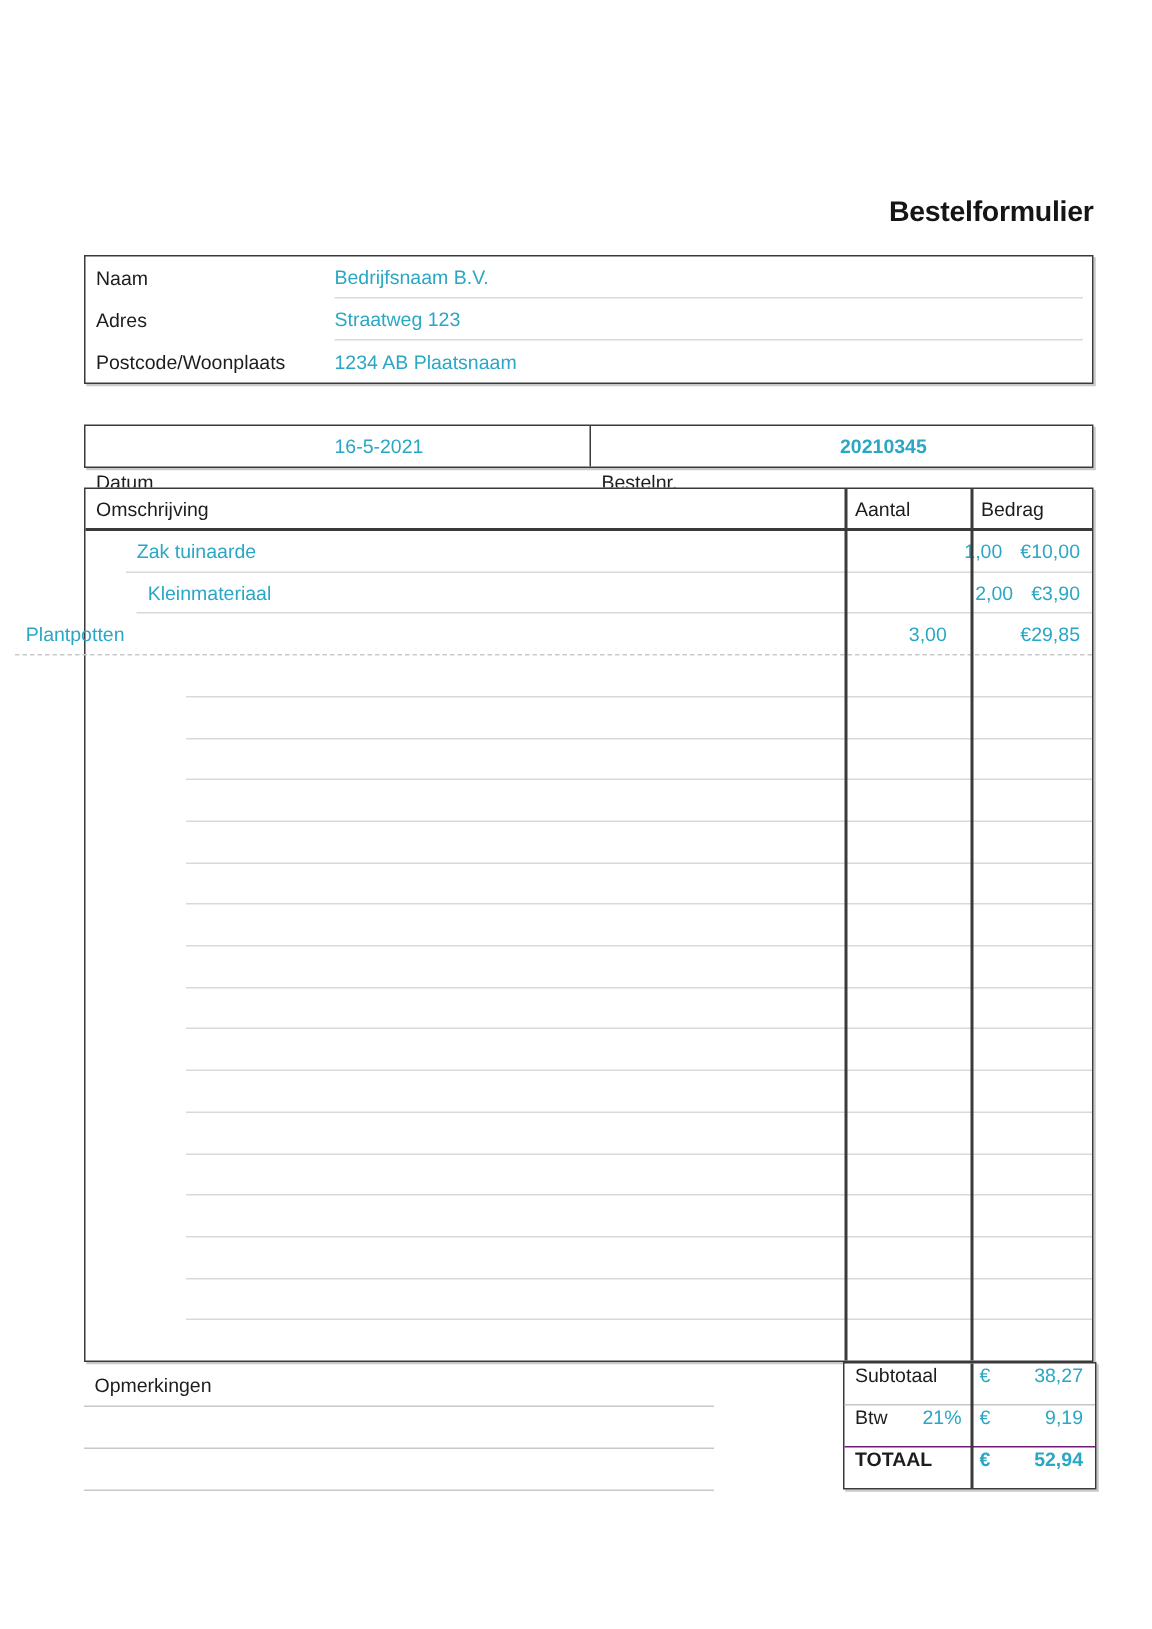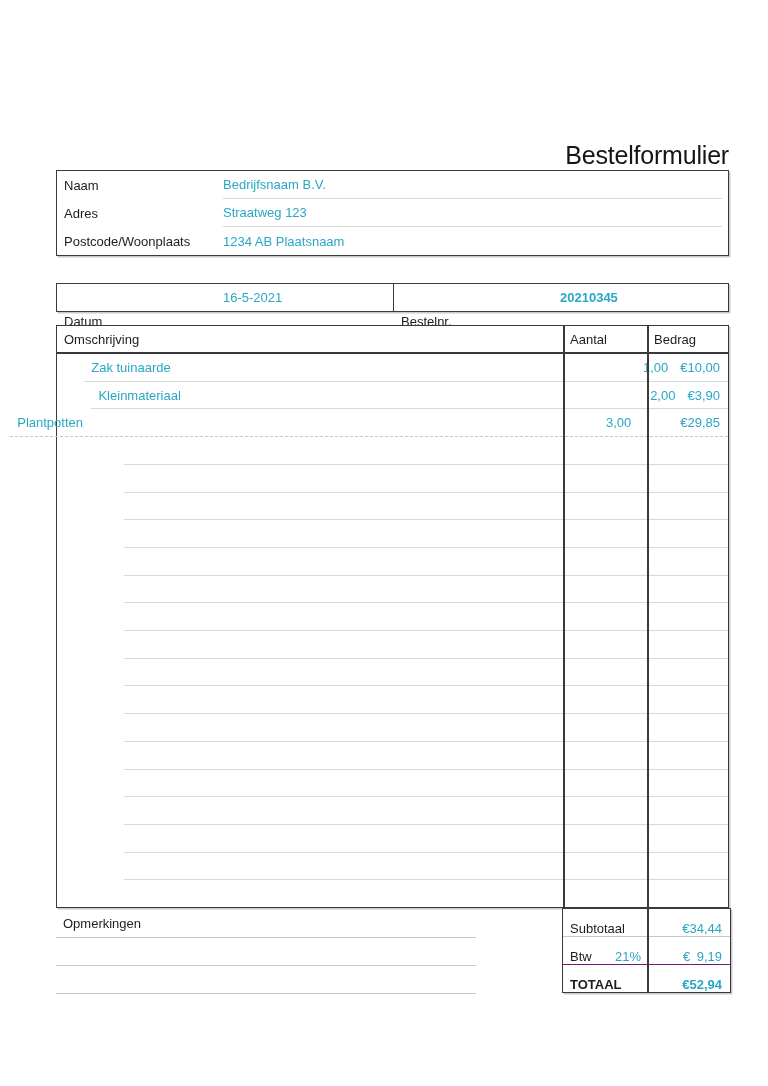--- a/index.html
+++ b/index.html
@@ -1,20 +1,20 @@
 <!DOCTYPE html>
 <html style="--accent: #2aa7c5;"><head>
 <meta charset="utf-8">
 <style>
   :root { --accent:#2aa7c5; --ink:#1d1d1d; --line-dark:#3a3a3a; --line-light:#d9d9d9; }
   * { margin:0; padding:0; box-sizing:border-box; }
   html,body { width:768px; height:1086px; background:#ffffff; }
   body { position:relative; font-family:"Liberation Sans", sans-serif; color:var(--ink); font-size:13px; overflow:hidden; }
 
-  .page-title { position:absolute; top:141px; right:39px; font-size:25px; font-weight:normal; letter-spacing:-0.2px; color:#151515; }
+  .page-title { position:absolute; top:131px; right:39px; font-size:19px; font-weight:bold; letter-spacing:-0.2px; color:#151515; }
 
   .boxed { border:1.5px solid var(--line-dark); box-shadow:1.5px 1.5px 0 #c9c9c9; background:#fff; }
 
   
   .customer-box { position:absolute; left:56px; top:170px; width:673px; height:86px; display:flex; flex-direction:column; }
   .crow { flex:1; display:flex; align-items:stretch; }
   .crow .label { width:166px; padding-left:7px; display:flex; align-items:center; }
   .crow .value { flex:1; margin-right:6px; display:flex; align-items:center; color:var(--accent); }
   .crow:not(:last-child) .value { border-bottom:1px solid var(--line-light); }
 
@@ -38,21 +38,21 @@
   .c-desc { display:flex; align-items:center; padding-left:7px; color:var(--accent); }
   .c-qty { display:flex; align-items:center; justify-content:flex-end; padding-right:6px; color:var(--accent); }
   .c-amt { display:flex; align-items:center; padding:0 8px 0 6px; color:var(--accent); }
   .c-amt .amt { margin-left:auto; }
   .vline { position:absolute; top:0; bottom:0; width:1.5px; background:var(--line-dark); }
   .items-table .vline.v1 { left:506px; }
   .items-table .vline.v2 { left:590px; }
 
   
   .totals-box { position:absolute; left:562px; top:908px; width:169px; height:85px; display:flex; flex-direction:column; }
-  .t-row { flex:1; display:flex; align-items:flex-end;gap:30px; }
+  .t-row { flex:1; display:flex; align-items:flex-start; }
   .t-row.sep-light { border-bottom:1px solid #c6c6c6; }
   .t-row.sep-dark { border-bottom:1px solid #701a75; }
   .t-label { width:84px; padding:0 6px 0 7px; display:flex; align-items:center; }
   .t-label .rate { margin-left:auto; color:var(--accent); }
   .t-value { flex:1; display:flex; align-items:center; padding:0 8px 0 6px; color:var(--accent); }
   .t-value .amt { margin-left:auto; }
   .t-row.total .t-label, .t-row.total .t-value { font-weight:bold; }
   .totals-box .vline { left:84px; }
 
   
@@ -216,21 +216,21 @@
     <div class="note-line" style="top: 937px;"></div>
     <div class="note-line" style="top: 965px;"></div>
     <div class="note-line" style="top: 993px;"></div>
   </div>
 
 <div class="totals-box boxed">
   <div class="t-row sep-light">
     <div class="t-label">Subtotaal</div>
     <div class="t-value">
       <span>€</span>
-      <span class="amt">34,44</span>
+      <span class="amt">38,27</span>
     </div>
   </div>
   <div class="t-row sep-dark">
     <div class="t-label">
       <span>Btw</span>
       <span class="rate">21%</span>
     </div>
     <div class="t-value">
       <span>€</span>
       <span class="amt">9,19</span>

